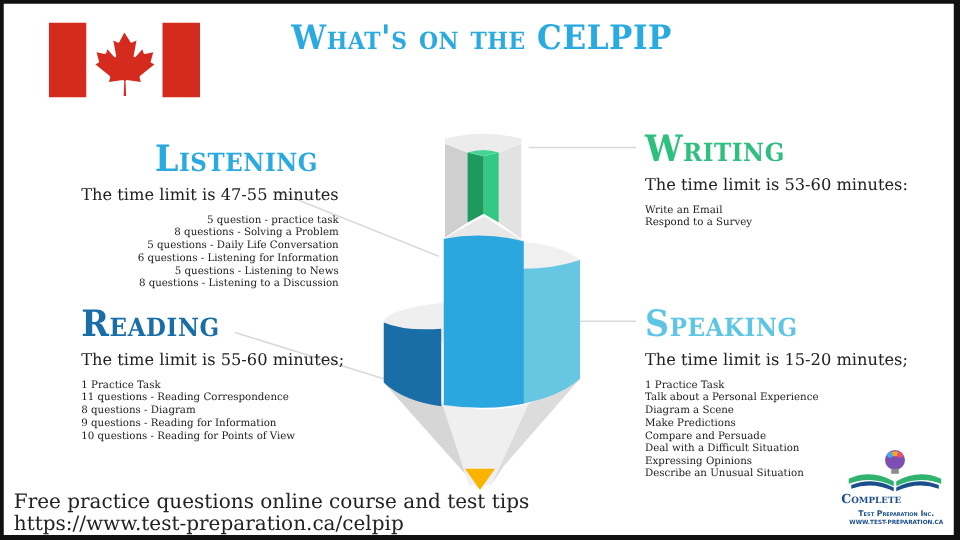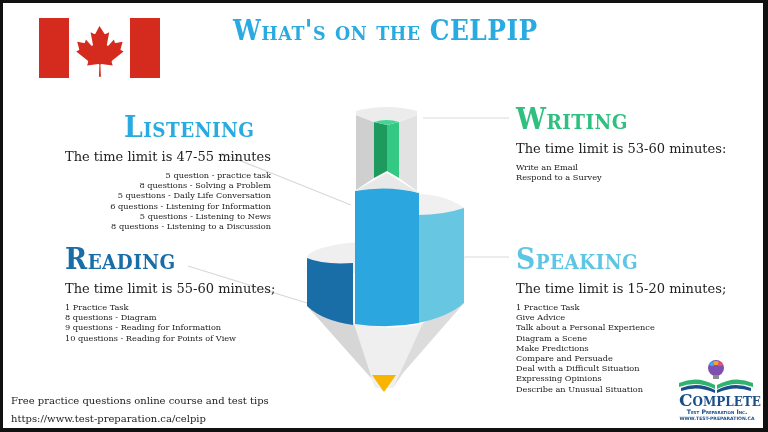--- a/index.html
+++ b/index.html
@@ -33,27 +33,27 @@
     #reading { left: 62px; top: 240px; }
     #reading .heading { color: #1a6ea8; }
     #writing { left: 513px; top: 100px; }
     #writing .heading { color: #2fc07f; }
     #speaking { left: 513px; top: 240px; }
     #speaking .heading { color: #5ec6e4; }
     .connectors { position: absolute; left: 0; top: 0; width: 760px; height: 425px; }
     .pencil { position: absolute; left: 0; top: 0; width: 760px; height: 425px; }
     .footer {
       position: absolute; left: 8px; top: 389px;
-      font-family: "DejaVu Serif", serif; font-size: 10px; line-height: 18px; color: #222;
+      font-family: "DejaVu Serif", serif; font-size: 16px; line-height: 18px; color: #222;
     }
     .footer div { white-space: nowrap; }
     .logo { position: absolute; left: 668px; top: 352px; width: 90px; height: 72px; }
     .logo .brand {
-      position: absolute; left: 2px; top: 38px; width: 88px; text-align: right;
-      font-family: "DejaVu Serif", serif; font-weight: bold; font-size: 17px; color: #1a4f8b;
+      position: absolute; left: 2px; top: 38px; width: 88px; text-align: left;
+      font-family: "DejaVu Serif", serif; font-weight: bold; font-size: 10px; color: #1a4f8b;
       font-variant: small-caps; letter-spacing: 0px; line-height: 14px;
     }
     .logo .sub {
       position: absolute; left: 2px; top: 53px; width: 88px; text-align: center;
       font-family: "DejaVu Sans", sans-serif; font-weight: bold; font-size: 6.2px; color: #1a4f8b;
       line-height: 7px; white-space: nowrap; font-variant: small-caps;
     }
     .logo .url {
       position: absolute; left: 2px; top: 61px; width: 88px; text-align: center;
       font-family: "DejaVu Sans", sans-serif; font-weight: bold; font-size: 4.6px; color: #1a4f8b;
@@ -122,41 +122,41 @@
         <li>5 questions - Listening to News</li>
         <li>8 questions - Listening to a Discussion</li>
       </ul>
     </div>
 
     <div class="section" id="reading">
       <div class="heading">Reading</div>
       <div class="time">The time limit is 55-60 minutes;</div>
       <ul class="items">
         <li>1 Practice Task</li>
+        <li>11 questions - Reading Correspondence</li>
         <li>8 questions - Diagram</li>
         <li>9 questions - Reading for Information</li>
         <li>10 questions - Reading for Points of View</li>
       </ul>
     </div>
 
     <div class="section" id="writing">
       <div class="heading">Writing</div>
       <div class="time">The time limit is 53-60 minutes:</div>
       <ul class="items">
         <li>Write an Email</li>
         <li>Respond to a Survey</li>
       </ul>
     </div>
 
     <div class="section" id="speaking">
       <div class="heading">Speaking</div>
       <div class="time">The time limit is 15-20 minutes;</div>
       <ul class="items">
         <li>1 Practice Task</li>
-        <li>Give Advice</li>
         <li>Talk about a Personal Experience</li>
         <li>Diagram a Scene</li>
         <li>Make Predictions</li>
         <li>Compare and Persuade</li>
         <li>Deal with a Difficult Situation</li>
         <li>Expressing Opinions</li>
         <li>Describe an Unusual Situation</li>
       </ul>
     </div>
 

